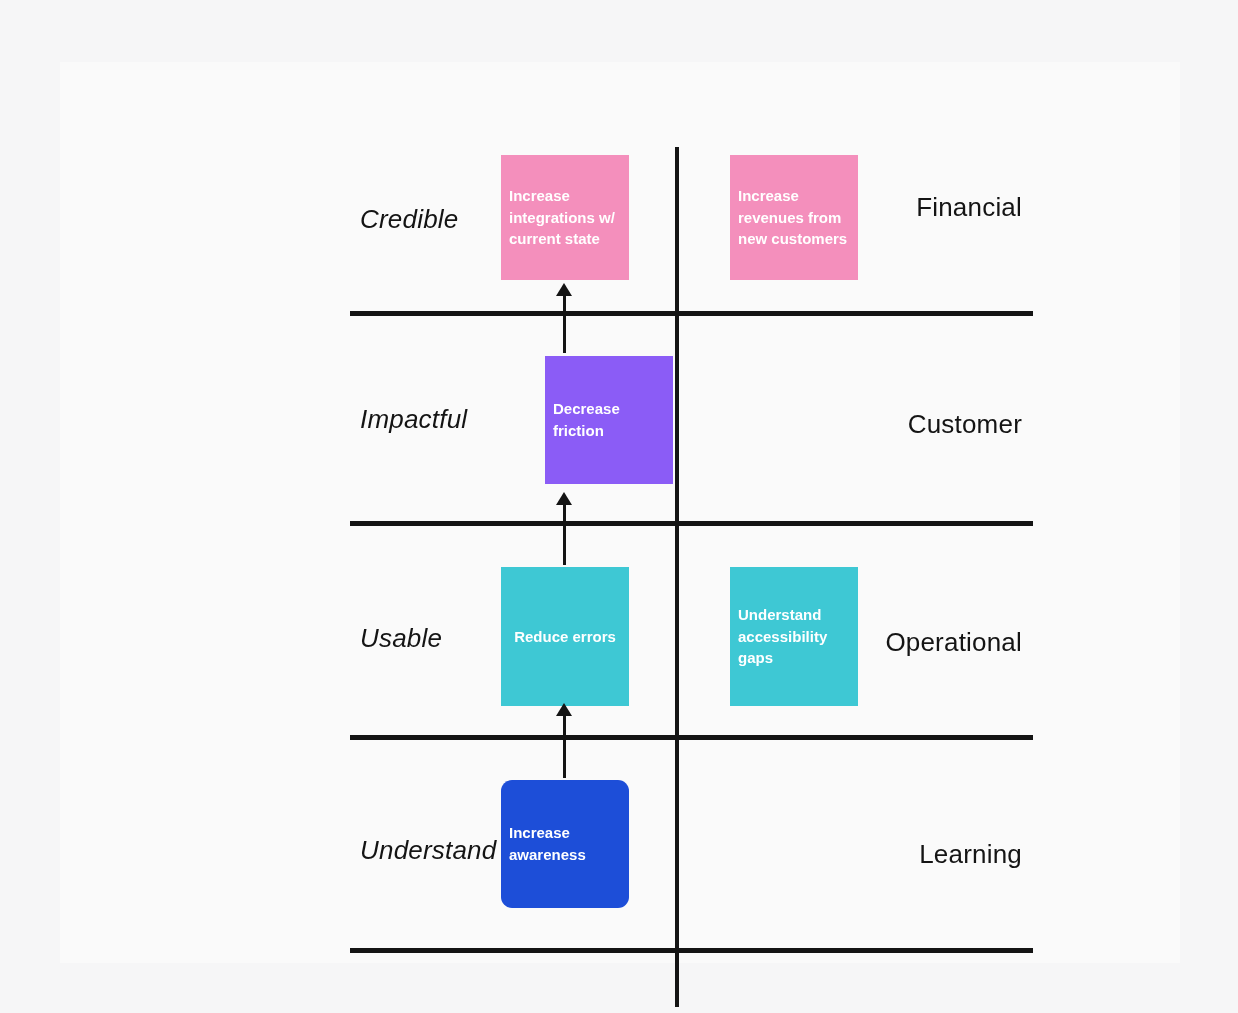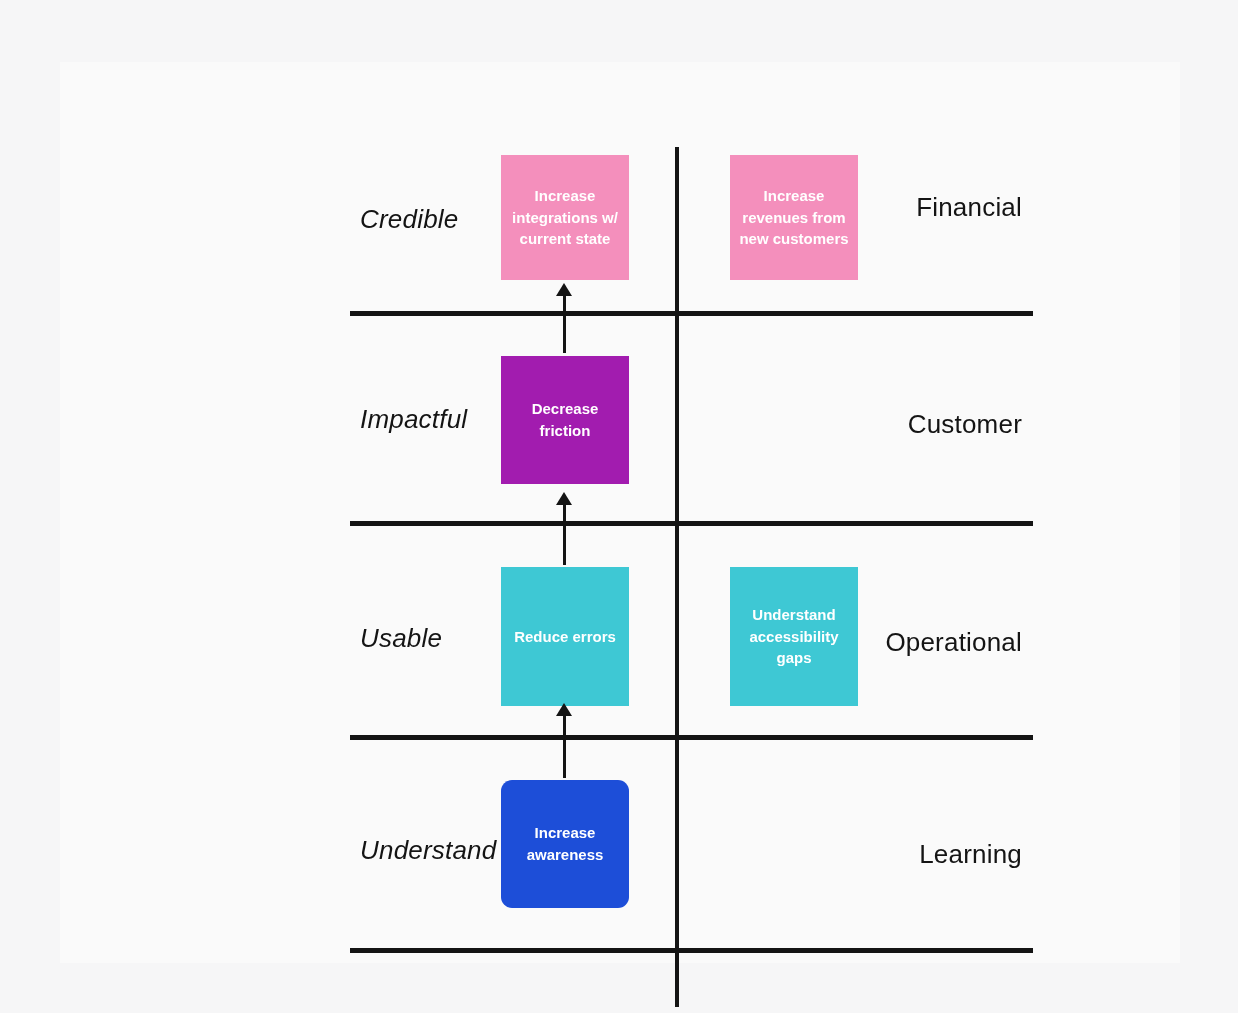--- a/index.html
+++ b/index.html
@@ -54,21 +54,21 @@
   .left-label { left: 300px; font-style: italic; }
   .right-label { left: 700px; width: 262px; text-align: right; }
 
   .note {
     position: absolute;
     width: 128px;
     height: 127px;
     display: flex;
     align-items: center;
     justify-content: center;
-    text-align: center;
+    text-align: left;
     color: #ffffff;
     font-weight: bold;
     font-size: 15px;
     line-height: 1.45;
     padding: 8px;
     box-sizing: border-box;
   }
   .note.col-left  { left: 441px; }
   .note.col-right { left: 670px; }
   .note.row-1 { top: 93px;  height: 125px; }
@@ -118,21 +118,21 @@
     <div class="label left-label" style="top:773px">Understand</div>
 
     <div class="label right-label" style="top:130px">Financial</div>
     <div class="label right-label" style="top:347px">Customer</div>
     <div class="label right-label" style="top:565px">Operational</div>
     <div class="label right-label" style="top:777px">Learning</div>
 
     <div class="note col-left row-1" style="background: rgb(244, 143, 188);">
       <span>Increase integrations w/ current state</span>
     </div>
-    <div class="note col-left row-2" style="background: #a21caf;">
+    <div class="note col-left row-2" style="background: #8b5cf6; margin-left: 44px;">
       <span>Decrease friction</span>
     </div>
     <div class="note col-left row-3" style="background: rgb(62, 200, 212);">
       <span>Reduce errors</span>
     </div>
     <div class="note col-left row-4" style="background: #1d4ed8; border-radius: 11px;">
       <span>Increase awareness</span>
     </div>
 
     <div class="note col-right row-1" style="background: rgb(244, 143, 188);">

